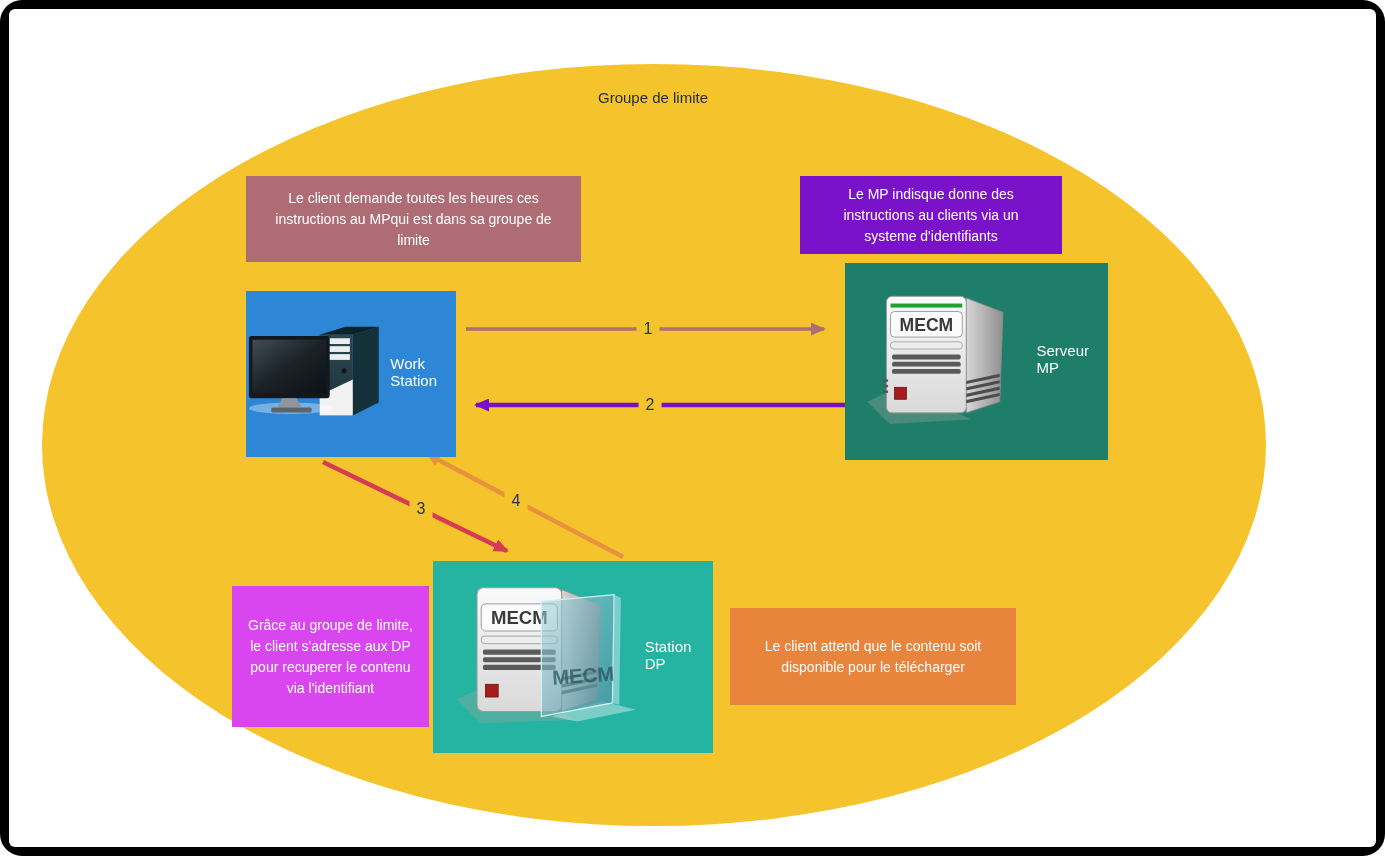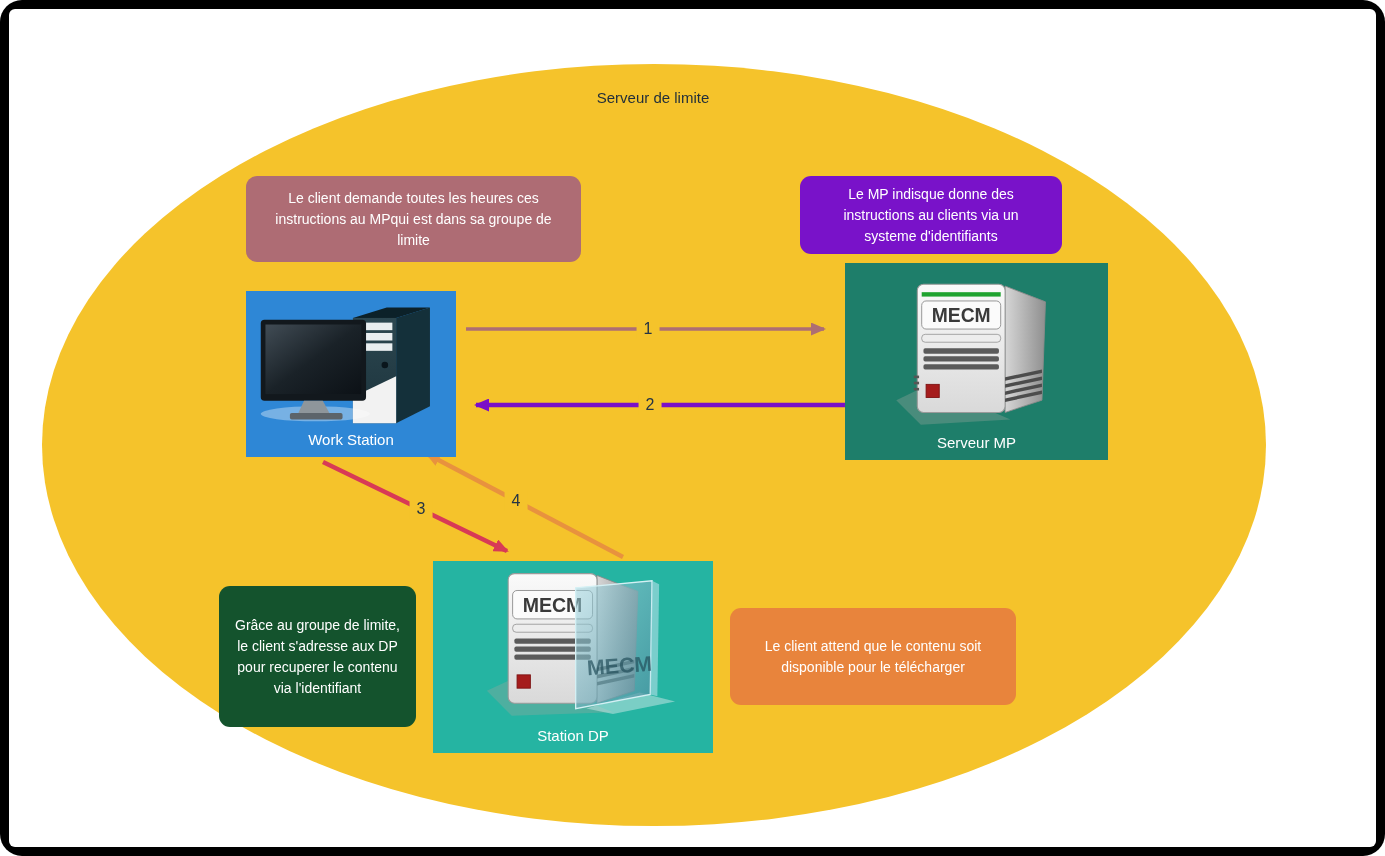--- a/index.html
+++ b/index.html
@@ -21,28 +21,27 @@
     text-align:center; font-size:15px; font-weight:500; color:#1F2D3A;
   }
   .boundary-label {
     position:absolute; left:453px; top:89px; width:400px;
     text-align:center; font-size:15px; font-weight:500; color:#1F2D3A;
   }
   .note {
     position:absolute; display:flex; align-items:center; justify-content:center;
     text-align:center; color:#ffffff; font-size:14px; line-height:21px;
     box-sizing:border-box;
-    border-radius:11px;
   }
   .note-client-poll  { left:246px; top:176px; width:335px; height:86px;  background:#AE6C74; padding:0 20px; }
   .note-mp-instr    { left:800px; top:176px; width:262px; height:78px;  background:#7912C9; padding:0 18px; }
-  .note-dp-request  { left:219px; top:586px; width:197px; height:141px; background:#14532d; padding:0 13px; }
+  .note-dp-request  { left:232px; top:586px; width:197px; height:141px; background:#d946ef; padding:0 13px; }
   .note-client-wait { left:730px; top:608px; width:286px; height:97px;  background:#E8843C; padding:12px 16px; }
   .node {
-    position:absolute; display:flex; flex-direction:column;
+    position:absolute; display:flex; flex-direction:row;
     align-items:center; justify-content:flex-end;
     box-sizing:border-box; padding-bottom:9px;
   }
   .node-workstation { left:246px; top:278px; width:210px; height:166px; background:#2E87D6;margin-top:13px; }
   .node-serveur-mp  { left:845px; top:263px; width:263px; height:197px; background:#1E7E6A; }
   .node-serveur-dp  { left:433px; top:561px; width:280px; height:192px; background:#25B4A2; }
   .node-label { color:#ffffff; font-size:15px; margin-top:4px; }
   .arrows-layer { position:absolute; left:0; top:0; pointer-events:none; }
   .arrow-num {
     position:absolute; transform:translate(-50%,-50%);
@@ -52,21 +51,21 @@
   .icon-svg { display:block; }
 </style>
 </head>
 <body>
 
 <div class="stage">
   <div class="canvas"></div>
 
 
   <div class="boundary-ellipse"></div>
-  <div class="boundary-label">Serveur de limite</div>
+  <div class="boundary-label">Groupe de limite</div>
 
   <div class="note note-client-poll">
     <span>Le client demande toutes les heures ces instructions au MPqui est dans sa groupe de limite</span>
   </div>
   <div class="note note-mp-instr">
     <span>Le MP indisque donne des instructions au clients via un systeme d'identifiants</span>
   </div>
   <div class="note note-dp-request">
     <span>Grâce au groupe de limite, le client s'adresse aux DP pour recuperer le contenu via l'identifiant</span>
   </div>

